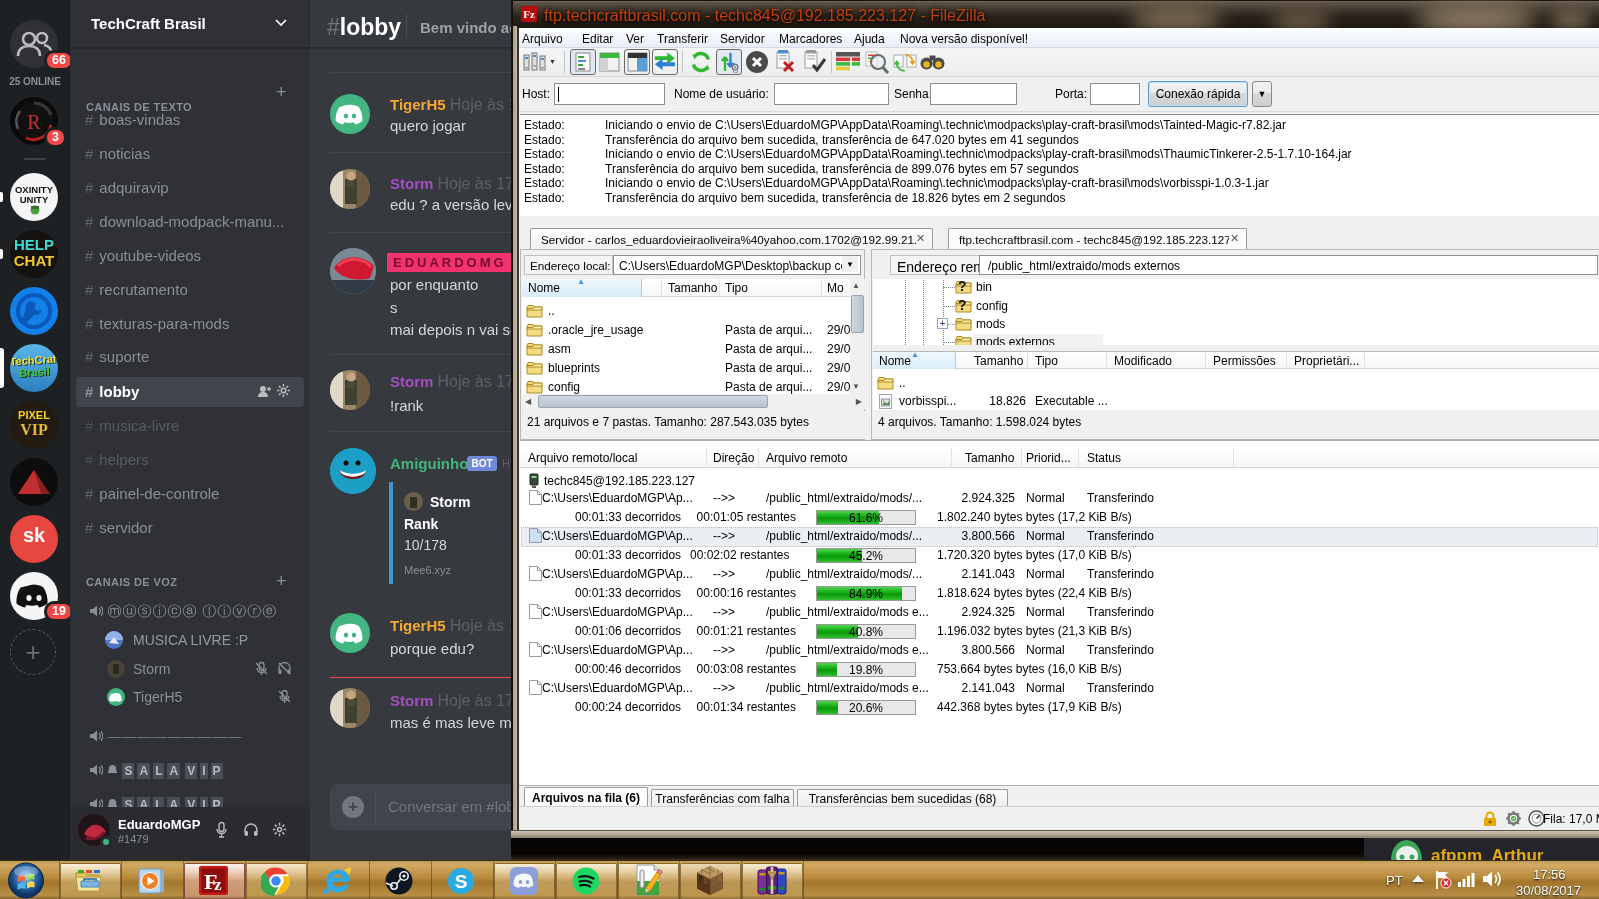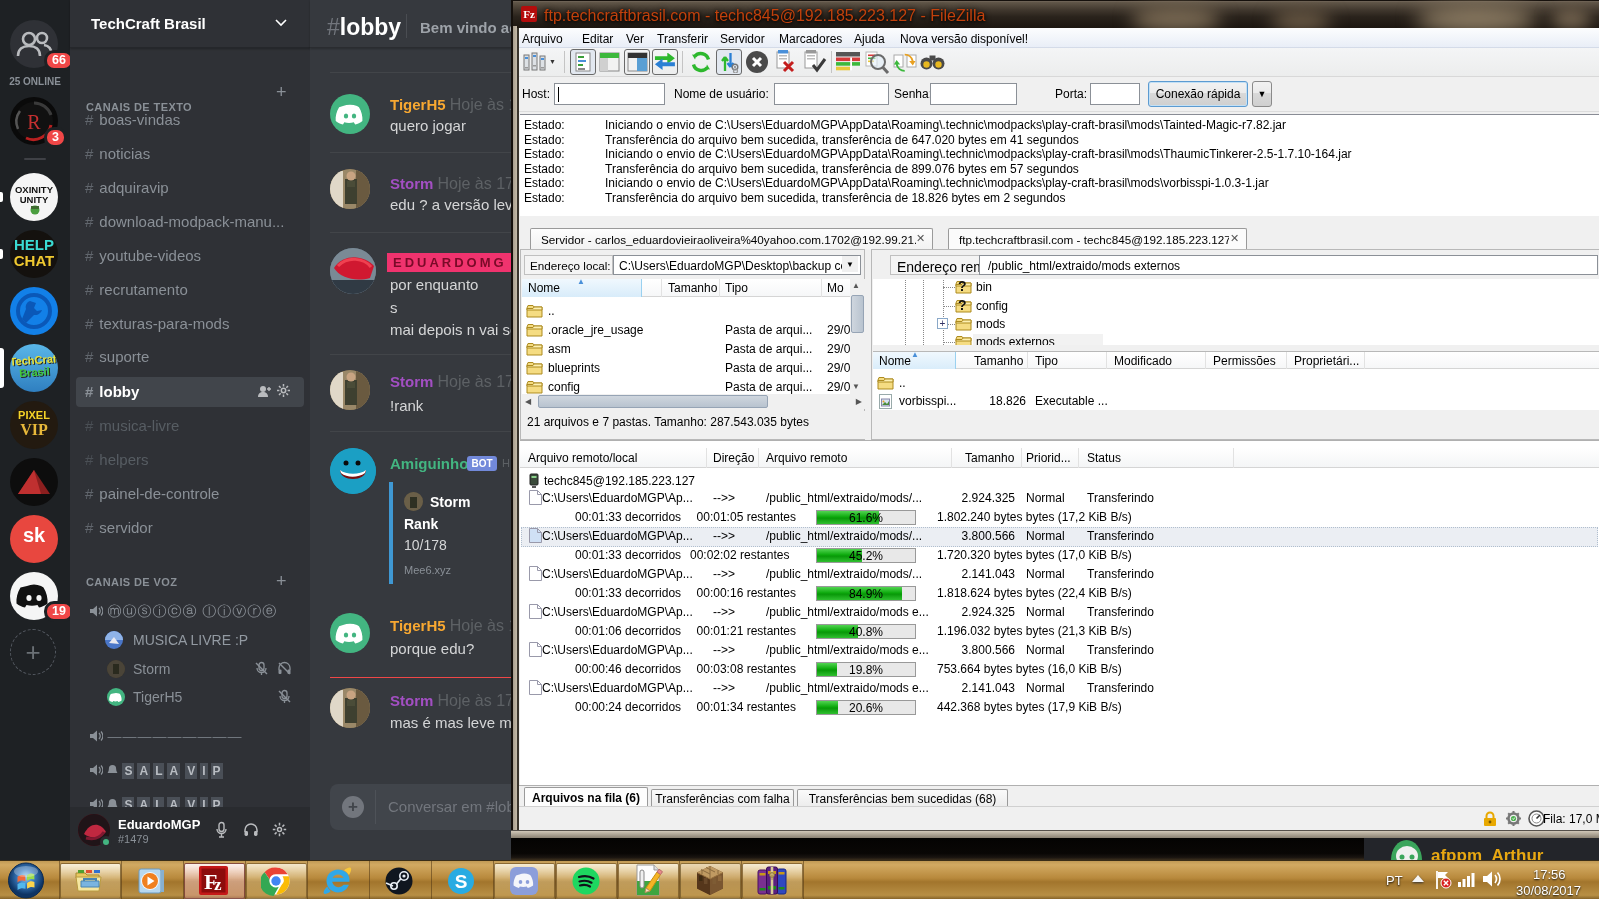--- a/index.html
+++ b/index.html
@@ -605,20 +605,21 @@
             <svg class="ab" style="left:6px;top:25px;" width="13" height="15" viewBox="0 0 13 15">
                 <rect x=".5" y=".5" width="12" height="14" fill="#fff" stroke="#9aa"></rect>
                 <rect x="2.5" y="5" width="8" height="7" fill="#d8e4f0" stroke="#88a"></rect>
                 <circle cx="4.5" cy="7.5" r="1" fill="#e8a020"></circle>
                 <path d="M3 11l3-3 2 2 2-3v4z" fill="#4a8a3a"></path>
               </svg>
               <div class="ab nw" style="left:26px;top:25px;">vorbisspi...</div>
             <div class="ab nw" style="left:100px;top:25px;width:53px;text-align:right;">18.826</div>
             <div class="ab nw" style="left:162px;top:25px;">Executable ...</div>
           </div>
+          <div class="stbar nw" style="left:1px;top:161px;width:726px;height:28px;padding:4px 0 0 5px;">4 arquivos. Tamanho: 1.598.024 bytes</div>
         </div>
       </div>
       <div id="queue" class="ab" style="left:0;top:412px;width:1080px;height:345px;">
         <div class="ab" style="left:1px;top:0;width:1079px;height:345px;background:#fff;border-top:1px solid #b0b0b0;font-size:12px;">
         <div class="ab" style="left:0;top:7px;width:1079px;height:20px;background:linear-gradient(#fff,#f4f5f6);border-bottom:1px solid #d5d5d5;">
         <div class="ab nw" style="left:8px;top:3px;">Arquivo remoto/local</div>
         <div class="ab nw" style="left:193px;top:3px;">Direção</div>
         <div class="ab nw" style="left:246px;top:3px;">Arquivo remoto</div>
         <div class="ab nw" style="left:445px;top:3px;">Tamanho</div>
         <div class="ab nw" style="left:506px;top:3px;">Priorid...</div>

